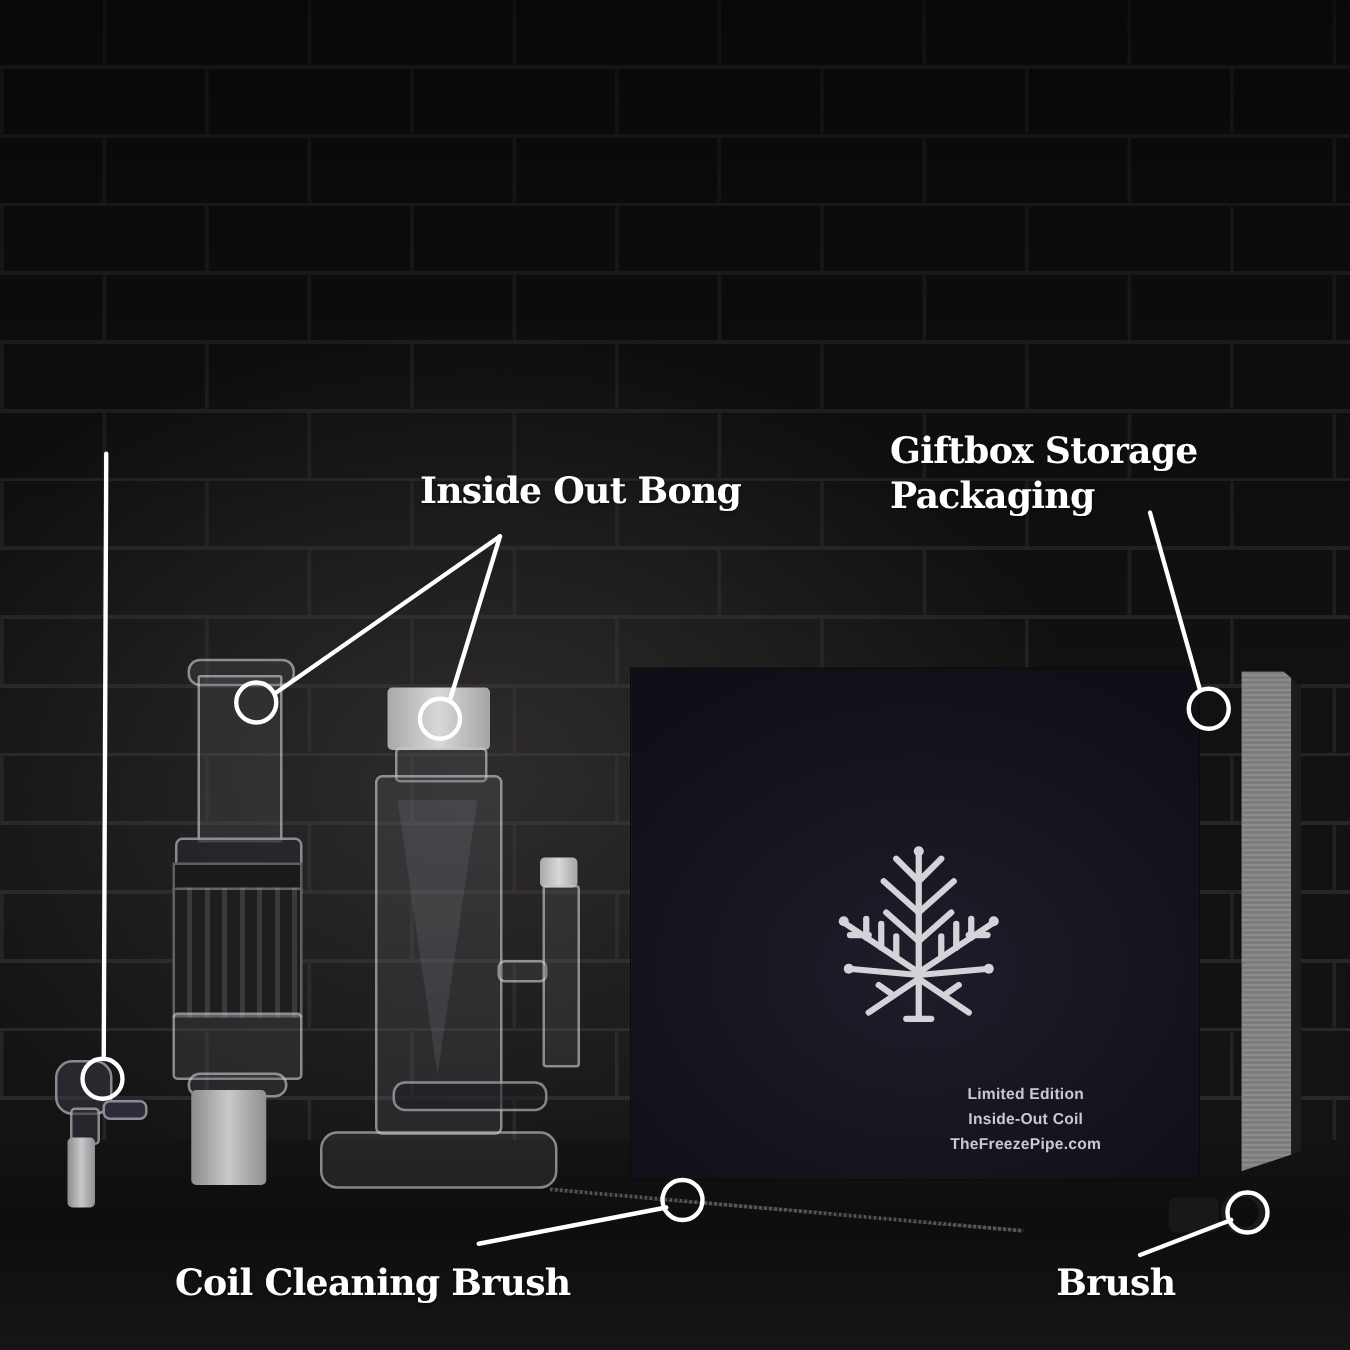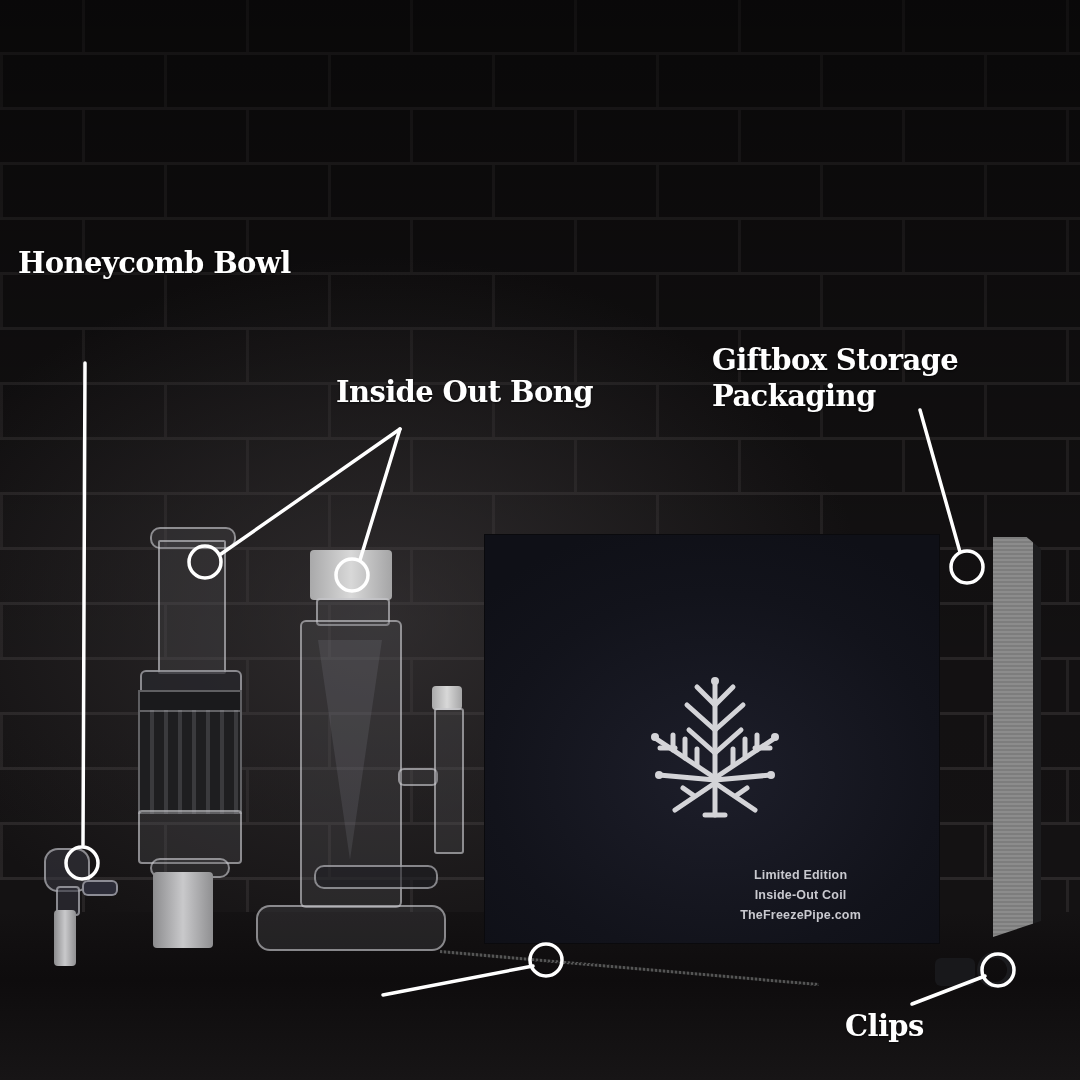--- a/index.html
+++ b/index.html
@@ -29,21 +29,21 @@
   .table {
     position: absolute; left: 0; top: 912px; width: 1080px; height: 168px;
     background: linear-gradient(to bottom, #141213 0, #0e0c0d 40%, #171516 100%);
   }
   
   .glass { position: absolute; border: 2px solid rgba(220,220,225,0.55); background: rgba(90,90,95,0.25); }
   .frosted { position: absolute; background: linear-gradient(to right, #8c8c8e, #c9c9cb 50%, #8f8f91); border-radius: 4px; }
   .dark-perc { position: absolute; background: repeating-linear-gradient(to right, #1e1e20 0 10px, #3a3a3d 10px 14px); border: 2px solid rgba(200,200,205,0.4); }
   
   .box {
-    position: absolute; left: 485px; top: 535px; width: 454px; height: 408px;
+    position: absolute; left: 505px; top: 535px; width: 454px; height: 408px;
     background: radial-gradient(ellipse 320px 260px at 230px 240px, #1d1e2a 0, #12131b 70%, #0f1017 100%);
     box-shadow: 0 0 0 1px #0a0a0d;
   }
   .box-side {
     position: absolute; left: 993px; top: 537px; width: 40px; height: 400px;
     background: repeating-linear-gradient(to bottom, #7d7d7d 0 2px, #8c8c8c 2px 4px);
     border-right: 8px solid #1d1d1f;
     clip-path: polygon(0 0, 70% 0, 100% 3%, 100% 96%, 0 100%);
   }
   .box-text {
@@ -327,21 +327,21 @@
 
       <line x1="383" y1="995" x2="533" y2="966"></line>
       <circle cx="546" cy="960" r="16"></circle>
 
       <line x1="912" y1="1004" x2="985" y2="976"></line>
       <circle cx="998" cy="970" r="16"></circle>
     </g>
   </svg>
 
   <div class="label" style="left:18px;top:245px;">
-    <div>Honeycomb Bowl</div>
   </div>
   <div class="label" style="left:336px;top:374px;">Inside Out Bong</div>
   <div class="label" style="left:712px;top:342px;">
     <div>Giftbox Storage</div>
     <div>Packaging</div>
   </div>
-  <div class="label" style="left:845px;top:1008px;">Clips</div>
+  <div class="label" style="left:140px;top:1008px;">Coil Cleaning Brush</div>
+  <div class="label" style="left:845px;top:1008px;">Brush</div>
 </div>
 
 </body></html>

